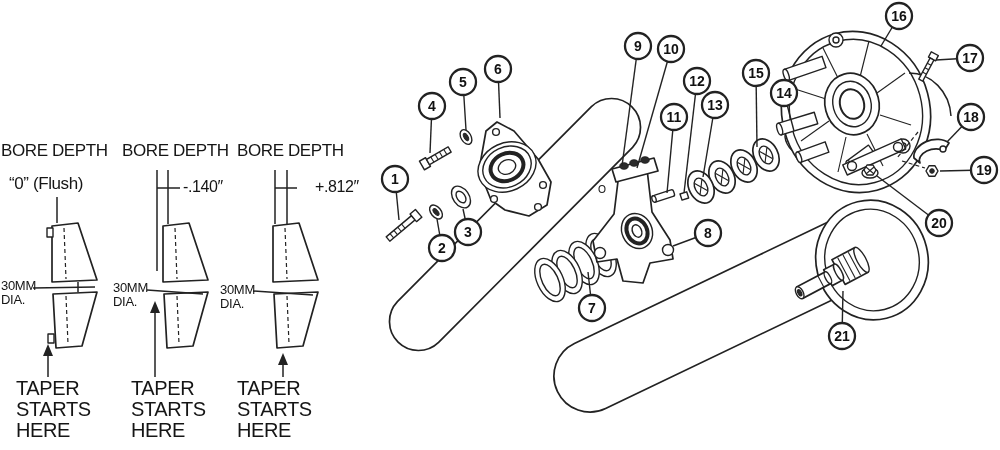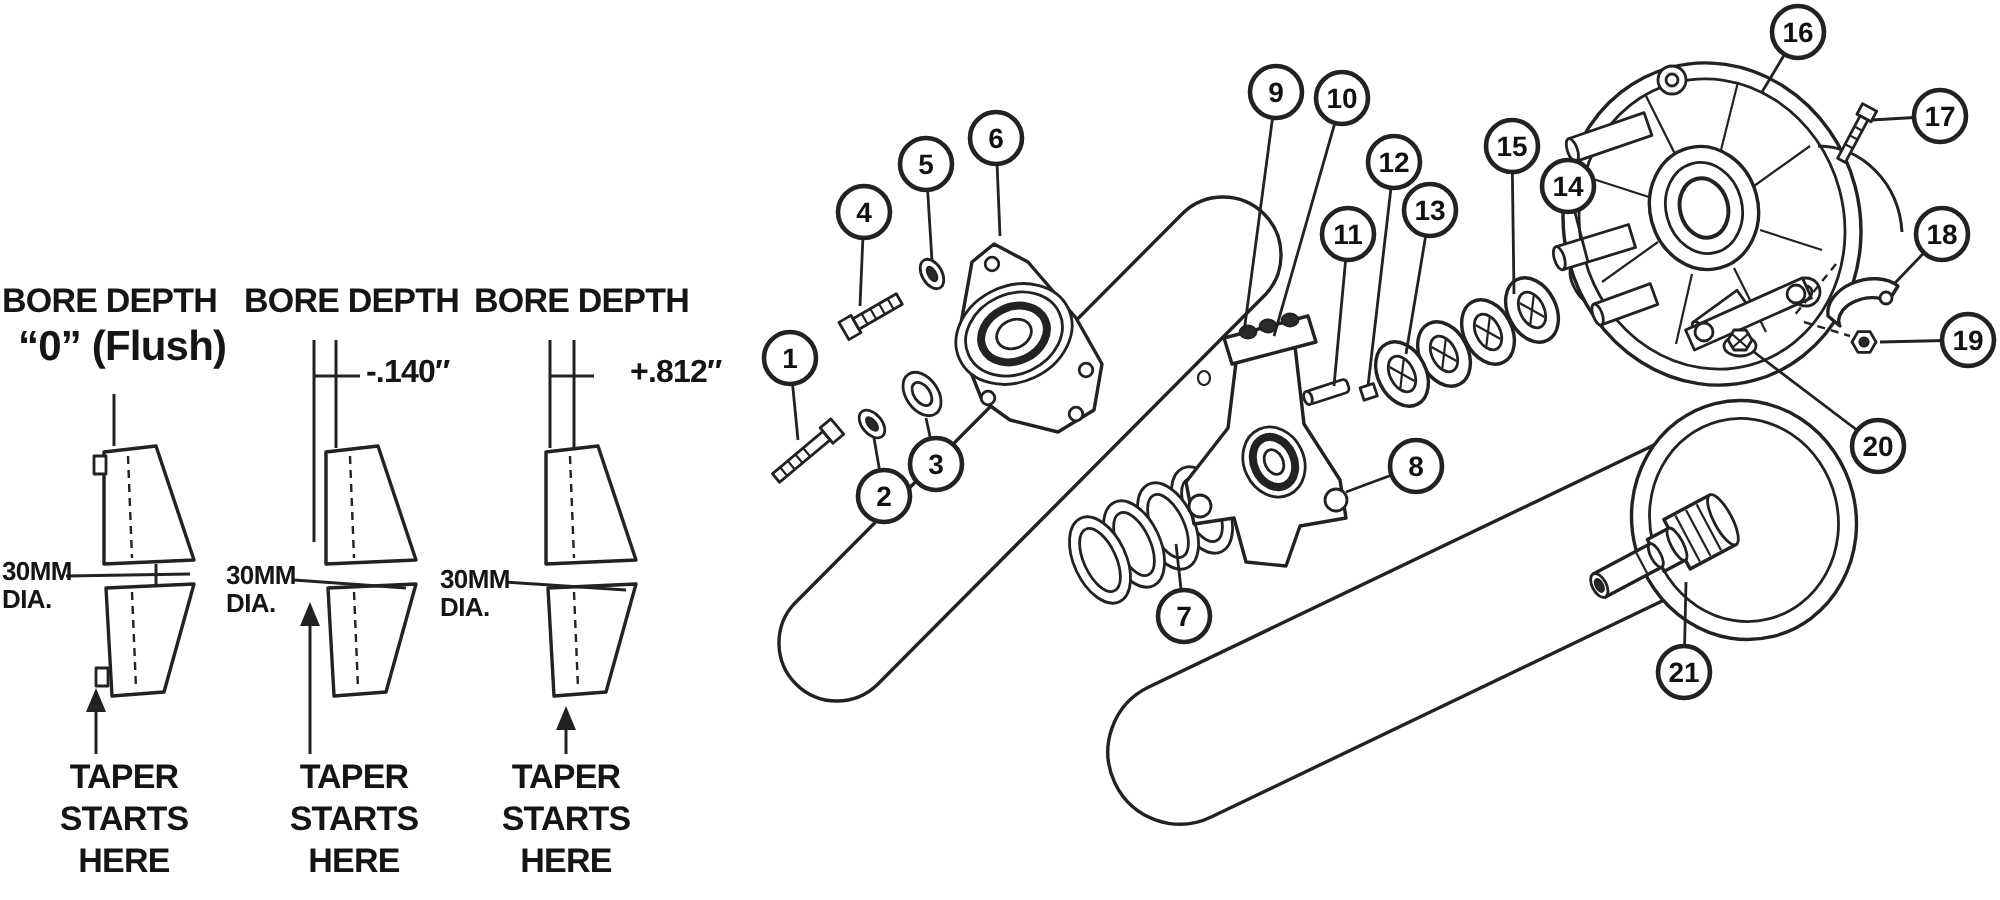--- a/index.html
+++ b/index.html
@@ -1,24 +1,24 @@
 <!DOCTYPE html>
 <html><head>
 <meta charset="utf-8">
 <style>
   html,body{margin:0;padding:0;background:#fff;}
   .stage{position:relative;width:1000px;height:450px;background:#fff;overflow:hidden;
          font-family:"Liberation Sans","DejaVu Sans",sans-serif;color:#151515;}
   .stage svg{position:absolute;left:0;top:0;}
-  .txt{position:absolute;font-weight:bold;white-space:nowrap;letter-spacing:-0.4px;}
+  .txt{position:absolute;font-weight:normal;white-space:nowrap;letter-spacing:-0.4px;}
   .title{font-size:17px;}
-  .sub{font-size:21px;}
+  .sub{font-size:17px;margin-top:12px;}
   .meas{font-size:16px;}
   .dia{font-size:13px;line-height:14px;letter-spacing:-0.3px;}
-  .taper{font-size:17px;line-height:21px;text-align:center;width:92px;}
+  .taper{font-size:20px;line-height:21px;width:92px;}
   
   .p{fill:#fff;stroke:#222;stroke-width:1.7;stroke-linejoin:round;}
   .p2{fill:#fff;stroke:#222;stroke-width:1.4;stroke-linejoin:round;}
   .ln{stroke:#222;stroke-width:1.5;fill:none;}
   .thin{stroke:#222;stroke-width:1.1;fill:none;}
   .dash{stroke:#222;stroke-width:1.2;fill:none;stroke-dasharray:4 3;}
   .dark{fill:#2a2a2a;stroke:#222;stroke-width:1;}
   .leader{stroke:#222;stroke-width:1.4;}
   .bubble{fill:#fff;stroke:#222;stroke-width:2.3;}
   .bubble-num{font:bold 14px "Liberation Sans","DejaVu Sans",sans-serif;fill:#111;}

